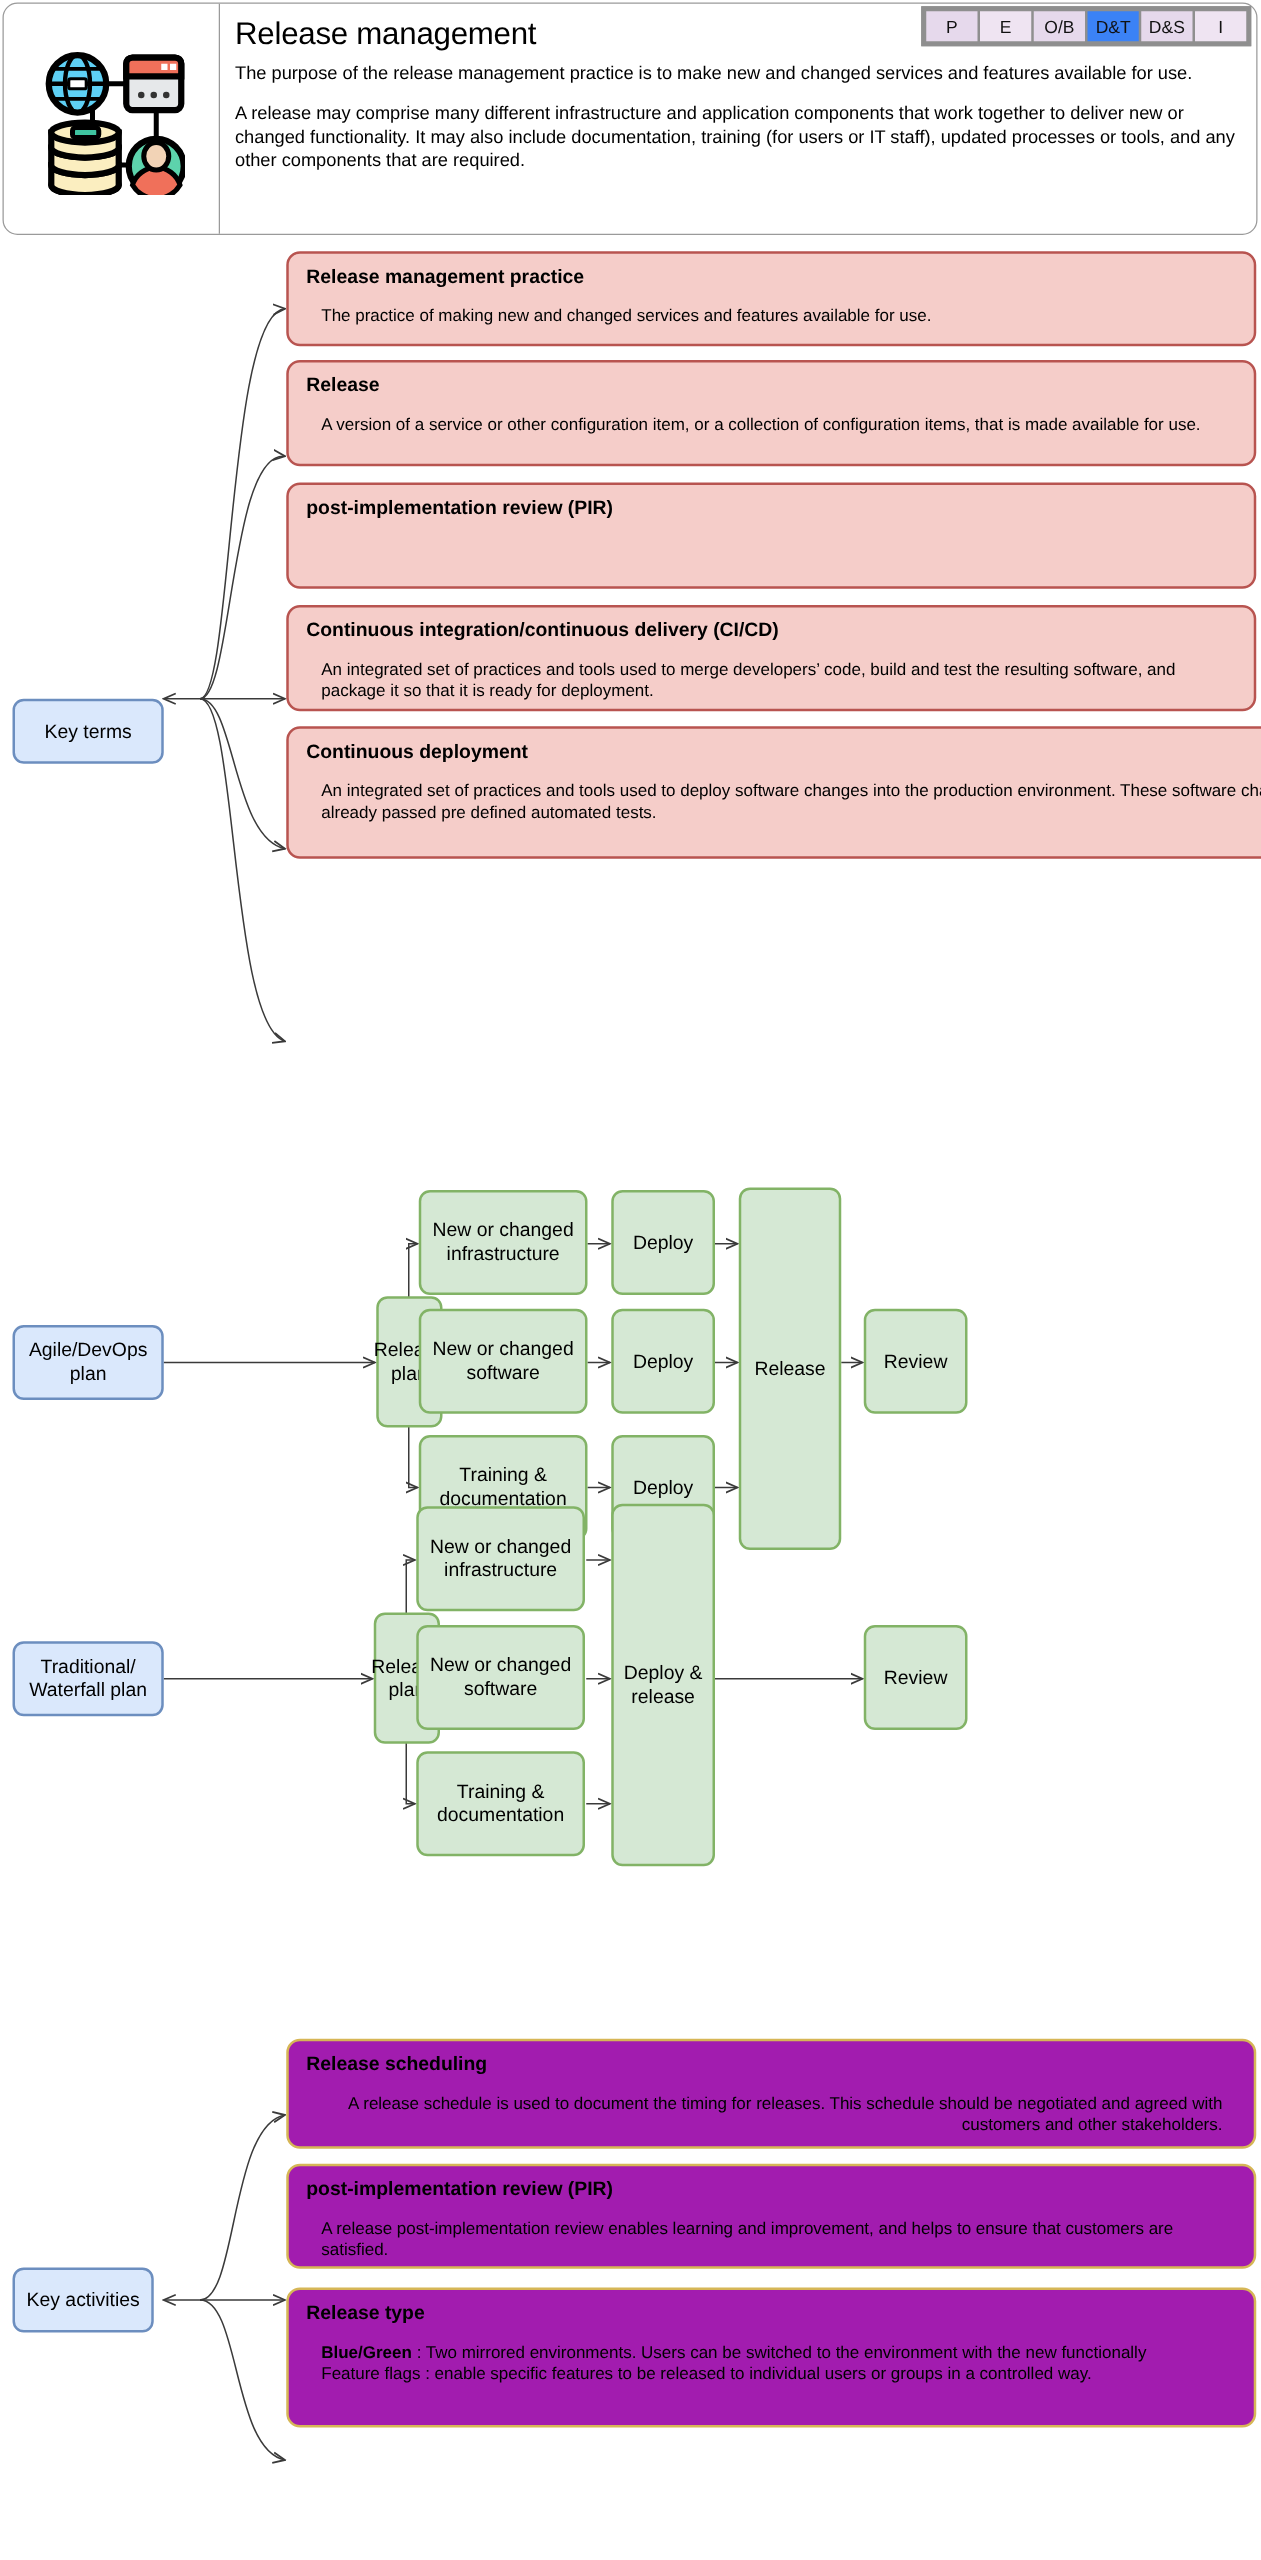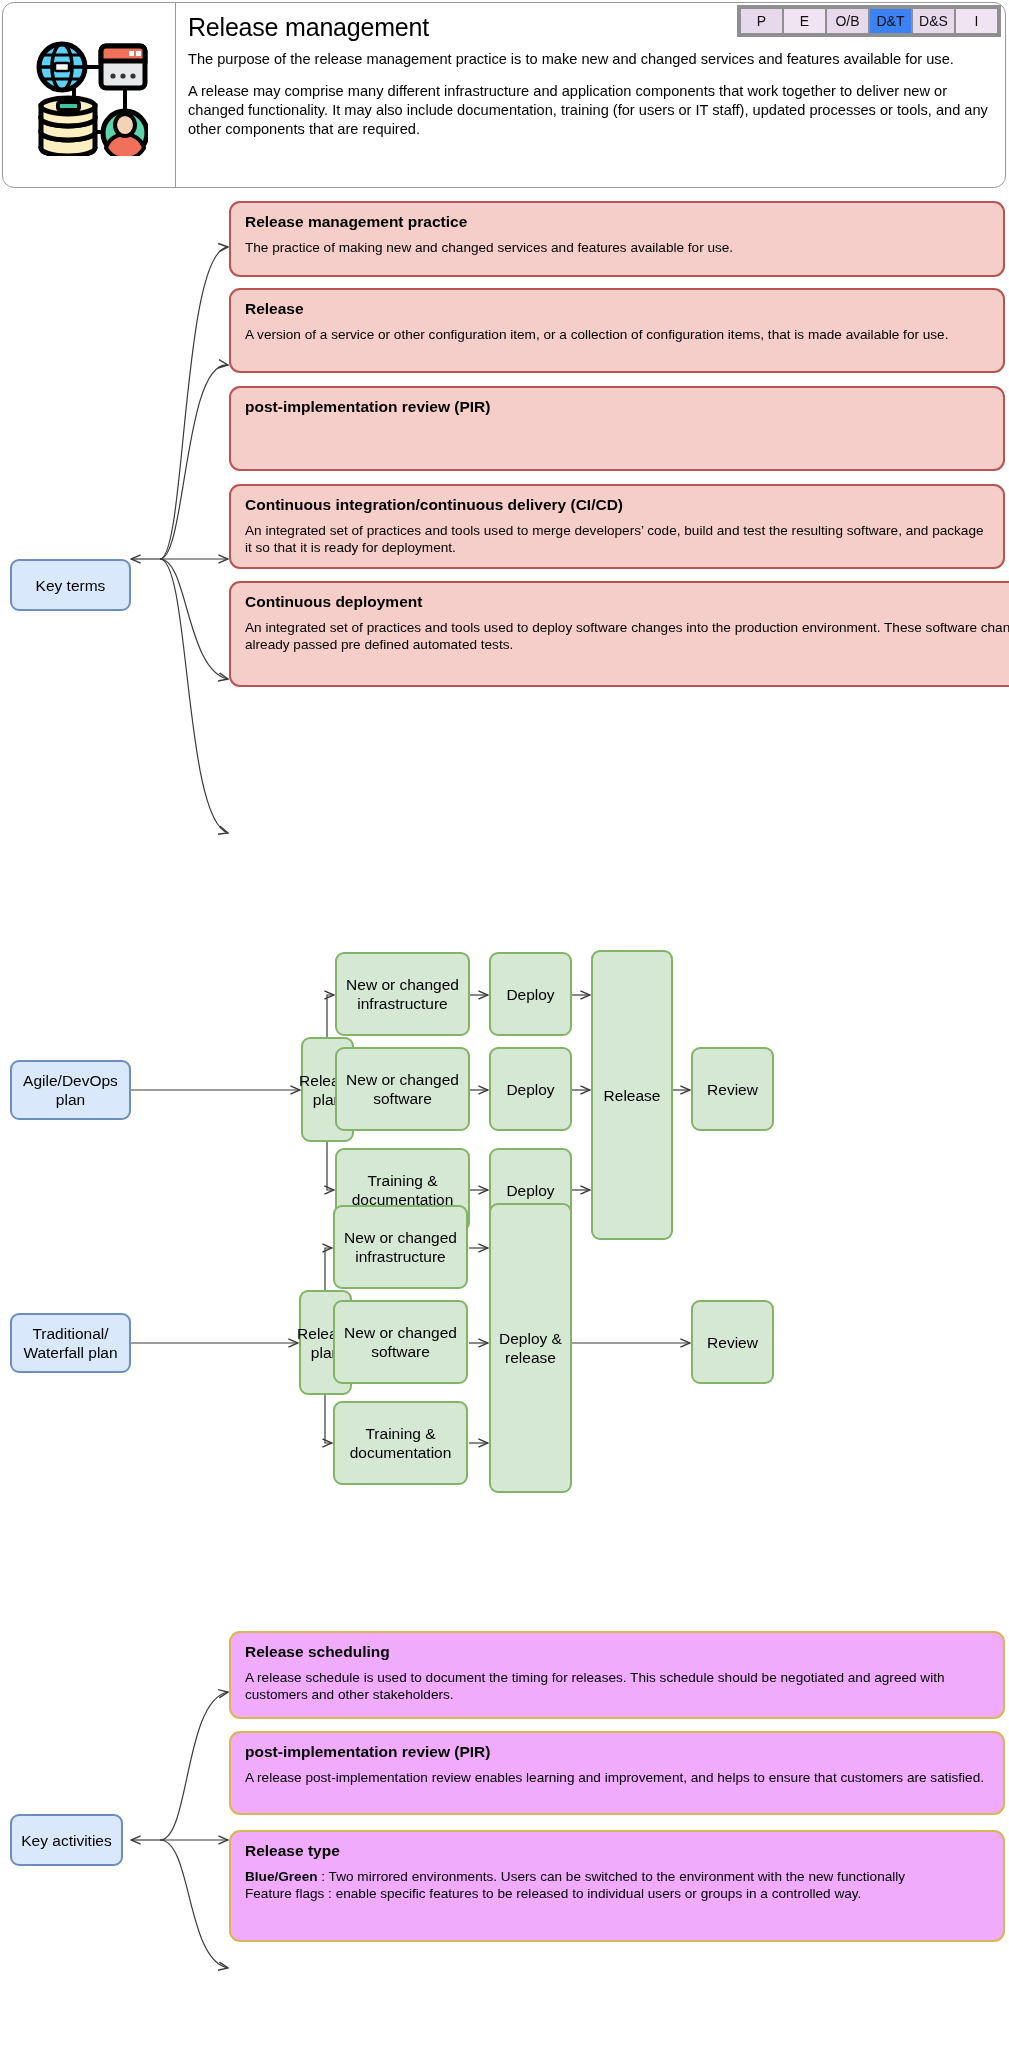--- a/index.html
+++ b/index.html
@@ -83,33 +83,33 @@
     position: absolute;
     border-radius: 11px;
     border: 2.5px solid;
     padding: 9px 13px 9px 14px;
   }
   .info-box.red {
     background: #f5cdc9;
     border-color: #b85450;
   }
   .info-box.yellow {
-    background: #f0abfc;
+    background: #a21caf;
     border-color: #d6b656;
   }
   .box-title {
     font-size: 15.5px;
     font-weight: 700;
     line-height: 20px;
     margin: 0 0 7px 0;
   }
   .box-desc {
     font-size: 13.6px;
     line-height: 17px;
-    margin: 0;
+    margin: 12px;
   }
   .box-desc b { font-weight: 700; }
 
   
   .anchor-box {
     position: absolute;
     background: #dae8fc;
     border: 2px solid #6c8ebf;
     border-radius: 9px;
     display: flex;
@@ -335,21 +335,21 @@
 <div class="proc-box" style="left:691px; top:1300px; width:83px; height:84px;">
   <span>Review</span>
 </div>
 
 <div class="anchor-box" style="left:10px; top:1814px; width:113px; height:52px;">
   <span style="white-space: pre-line;">Key activities</span>
 </div>
 
 <div class="info-box yellow" style="left:229px; top:1631px; width:776px; height:88px;">
   <p class="box-title">Release scheduling</p>
-  <p class="box-desc" style="white-space: pre-line;">A release schedule is used to document the timing for releases. This schedule should be negotiated and agreed with customers and other stakeholders.</p>
+  <p class="box-desc" style="white-space: pre-line; text-align: right;">A release schedule is used to document the timing for releases. This schedule should be negotiated and agreed with customers and other stakeholders.</p>
 </div>
 
 <div class="info-box yellow" style="left:229px; top:1731px; width:776px; height:84px;">
   <p class="box-title">post-implementation review (PIR)</p>
   <p class="box-desc" style="white-space: pre-line;">A release post-implementation review enables learning and improvement, and helps to ensure that customers are satisfied.</p>
 </div>
 
 <div class="info-box yellow" style="left:229px; top:1830px; width:776px; height:112px;">
   <p class="box-title">Release type</p>
   <p class="box-desc" style="white-space: pre-line;"><b>Blue/Green</b><span> : Two mirrored environments. Users can be switched to the environment with the new functionally

